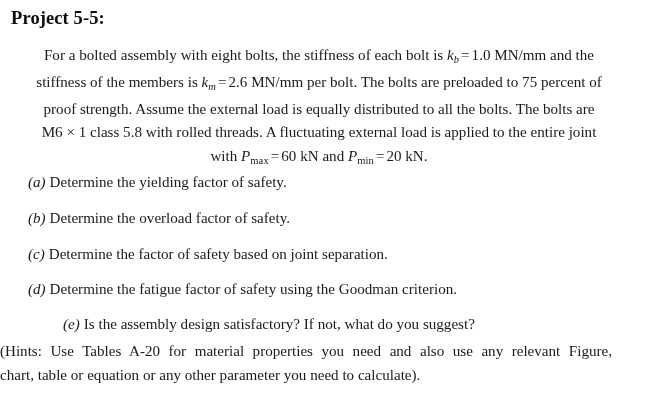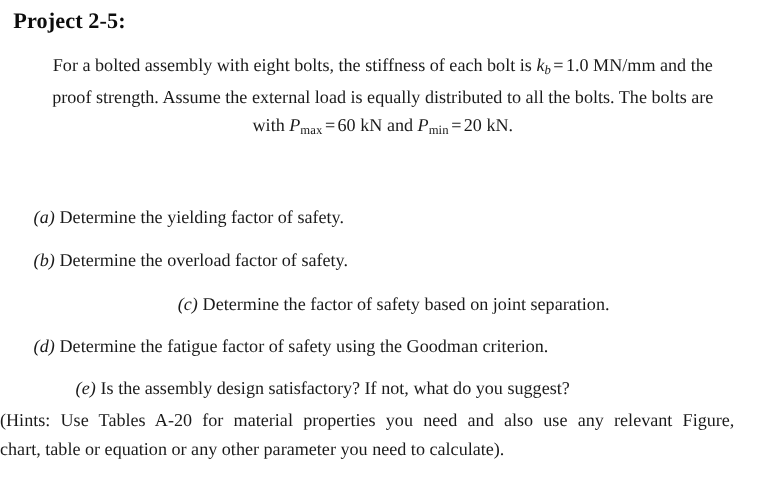--- a/index.html
+++ b/index.html
@@ -79,21 +79,21 @@
     line-height: 20px;
     color: #1a1a1a;
     white-space: nowrap;
   }
   .item .lbl {
     font-style: italic;
     margin-right: 4px;
   }
   .item-a { top: 0px; }
   .item-b { top: 36px; }
-  .item-c { top: 72px; text-align: center; }
+  .item-c { top: 72px; }
   .item-d { top: 107px; }
   .item-e { top: 142px; margin-left: 35px; }
 
   
   .hints {
     position: absolute;
     left: 0;
     top: 340px;
     width: 612px;
     font-size: 15.1px;
@@ -109,29 +109,31 @@
   .hints .ln2 {
     display: block;
     white-space: nowrap;
   }
 </style>
 </head>
 <body>
 
 <div class="page">
 
-  <div class="title">Project 2-5:</div>
+  <div class="title">Project 5-5:</div>
 
   <div class="intro">
 
     <span class="ln"><span>For a bolted assembly with eight bolts, the stiffness of each bolt is </span><span class="nb"><span class="var">k</span><span class="sub sub-i">b</span><span class="eq">=</span><span>1.0 MN/mm</span></span><span> and the</span></span>
 
+    <span class="ln"><span>stiffness of the members is </span><span class="nb"><span class="var">k</span><span class="sub sub-i">m</span><span class="eq">=</span><span>2.6 MN/mm</span></span><span> per bolt. The bolts are preloaded to 75 percent of</span></span>
 
     <span class="ln">proof strength. Assume the external load is equally distributed to all the bolts. The bolts are</span>
 
+    <span class="ln">M6 × 1 class 5.8 with rolled threads. A fluctuating external load is applied to the entire joint</span>
 
     <span class="ln"><span>with </span><span class="nb"><span class="var">P</span><span class="sub sub-r">max</span><span class="eq">=</span><span>60 kN</span></span><span> and </span><span class="nb"><span class="var">P</span><span class="sub sub-r">min</span><span class="eq">=</span><span>20 kN</span></span><span>.</span></span>
 
   </div>
 
   <div class="items">
 
     <div class="item item-a">
       <span class="lbl">(a)</span><span>Determine the yielding factor of safety.</span>
     </div>

